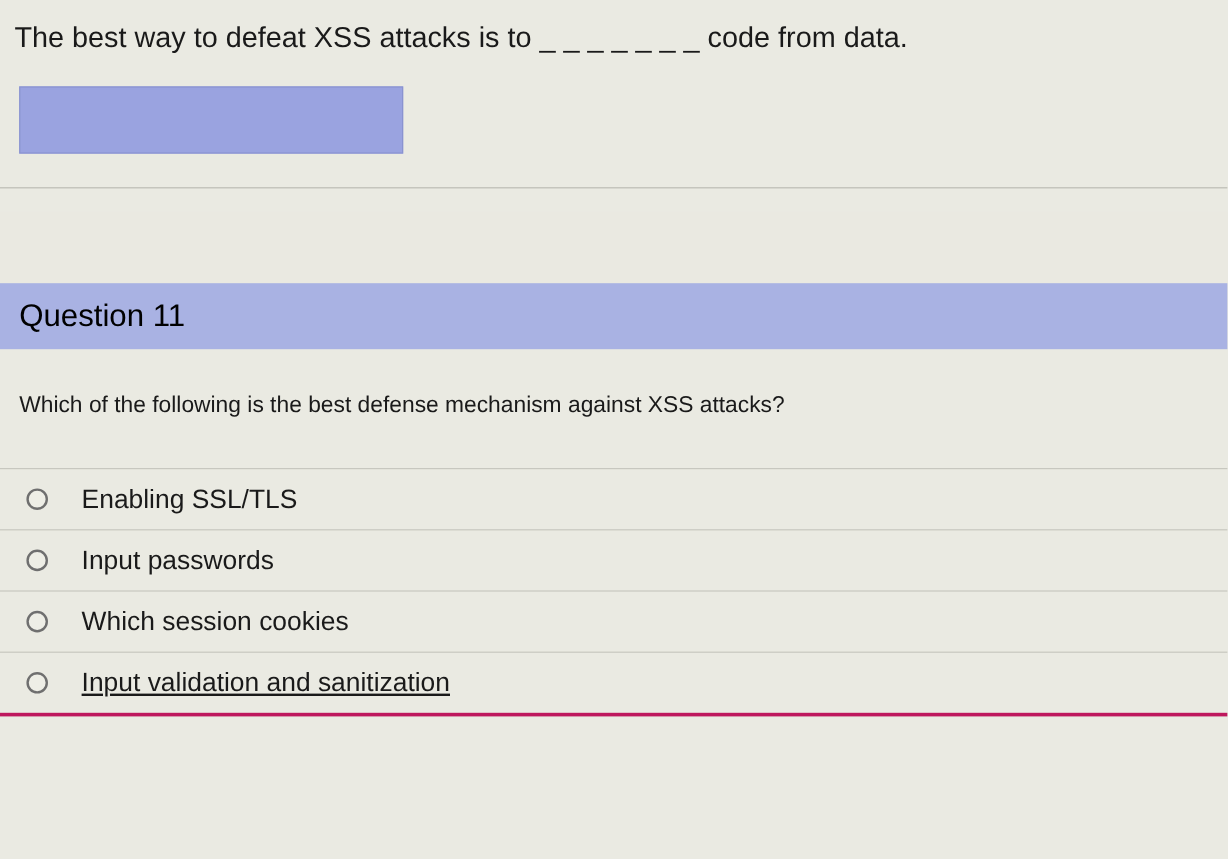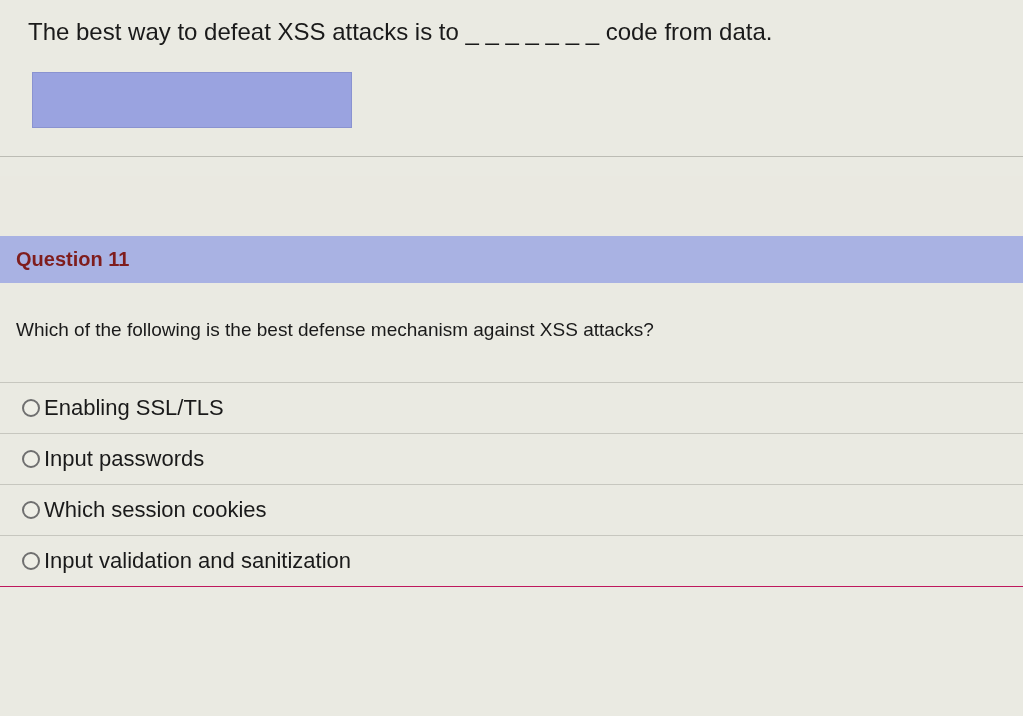--- a/index.html
+++ b/index.html
@@ -5,21 +5,21 @@
   * { box-sizing: border-box; margin: 0; padding: 0; }
   body {
     font-family: "Segoe UI", Arial, sans-serif;
     background: #eaeae2;
     width: 1023px;
     height: 716px;
     overflow: hidden;
     color: #1a1a1a;
   }
   .q-top {
-    padding: 18px 16px 28px 28px;
+    padding: 18px 16px 28px 12px;
   }
   .q-top-text {
     font-size: 24px;
     font-weight: 500;
   }
   .answer-box {
     width: 320px;
     height: 56px;
     background: #9aa3e0;
     border: 1px solid #8a93d0;
@@ -30,44 +30,44 @@
     border-top: 1px solid #bcbcb4;
     background: transparent;
   }
   .spacer {
     height: 60px;
     background: #eae9e1;
   }
   .q-header {
     background: #a9b2e3;
     padding: 12px 16px;
-    font-size: 20px;
-    font-weight: 700;
-    color: #7f1d1d;
+    font-size: 26px;
+    font-weight: 400;
+    color: #000000;
   }
   .q-body {
     padding: 34px 16px 10px 16px;
   }
   .q-body-text {
     font-size: 19px;
     font-weight: 400;
     line-height: 1.4;
   }
   .options {
     margin-top: 28px;
   }
   .option {
     display: flex;
     align-items: center;
-    gap: 4px;
+    gap: 28px;
     padding: 12px 16px 12px 22px;
     border-top: 1px solid #c7c7bf;
     font-size: 22px;
   }
-  .option:last-child { border-bottom: 1px solid #be185d; }
+  .option:last-child { border-bottom: 3px solid #be185d; text-decoration: underline; }
   .radio {
     width: 18px;
     height: 18px;
     border: 2px solid #6f6f6f;
     border-radius: 50%;
     background: #eeeee6;
     flex-shrink: 0;
   }
 </style>
 </head>

